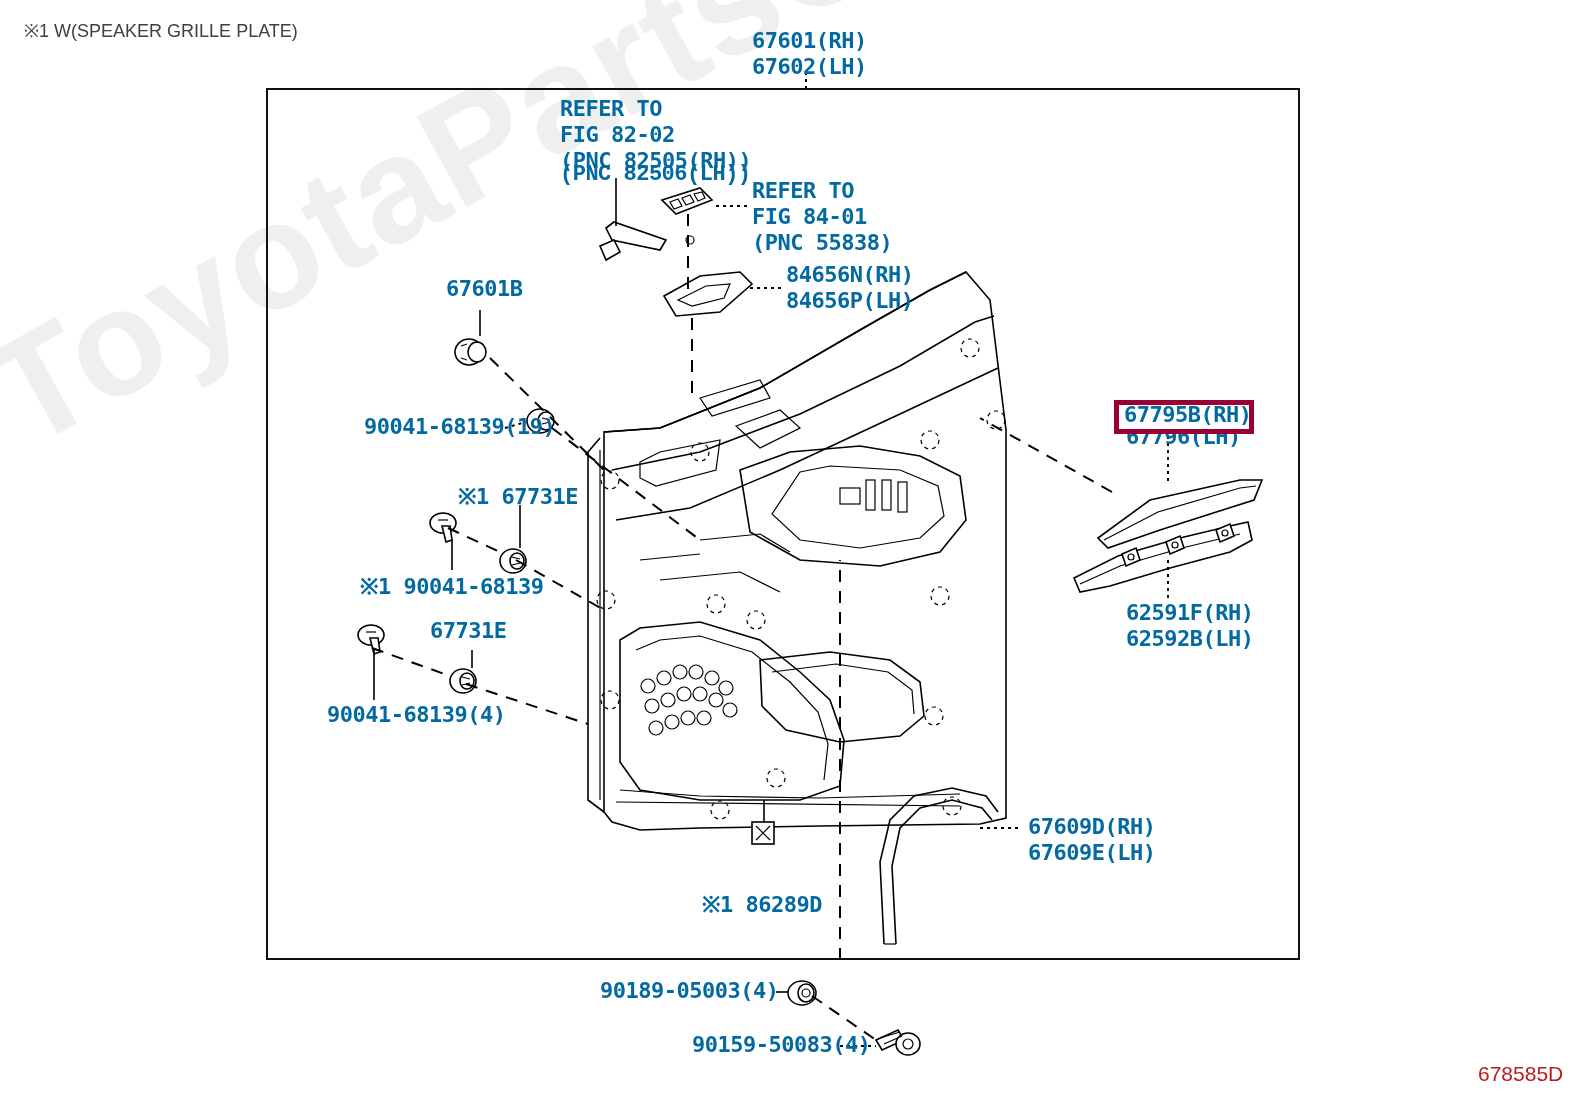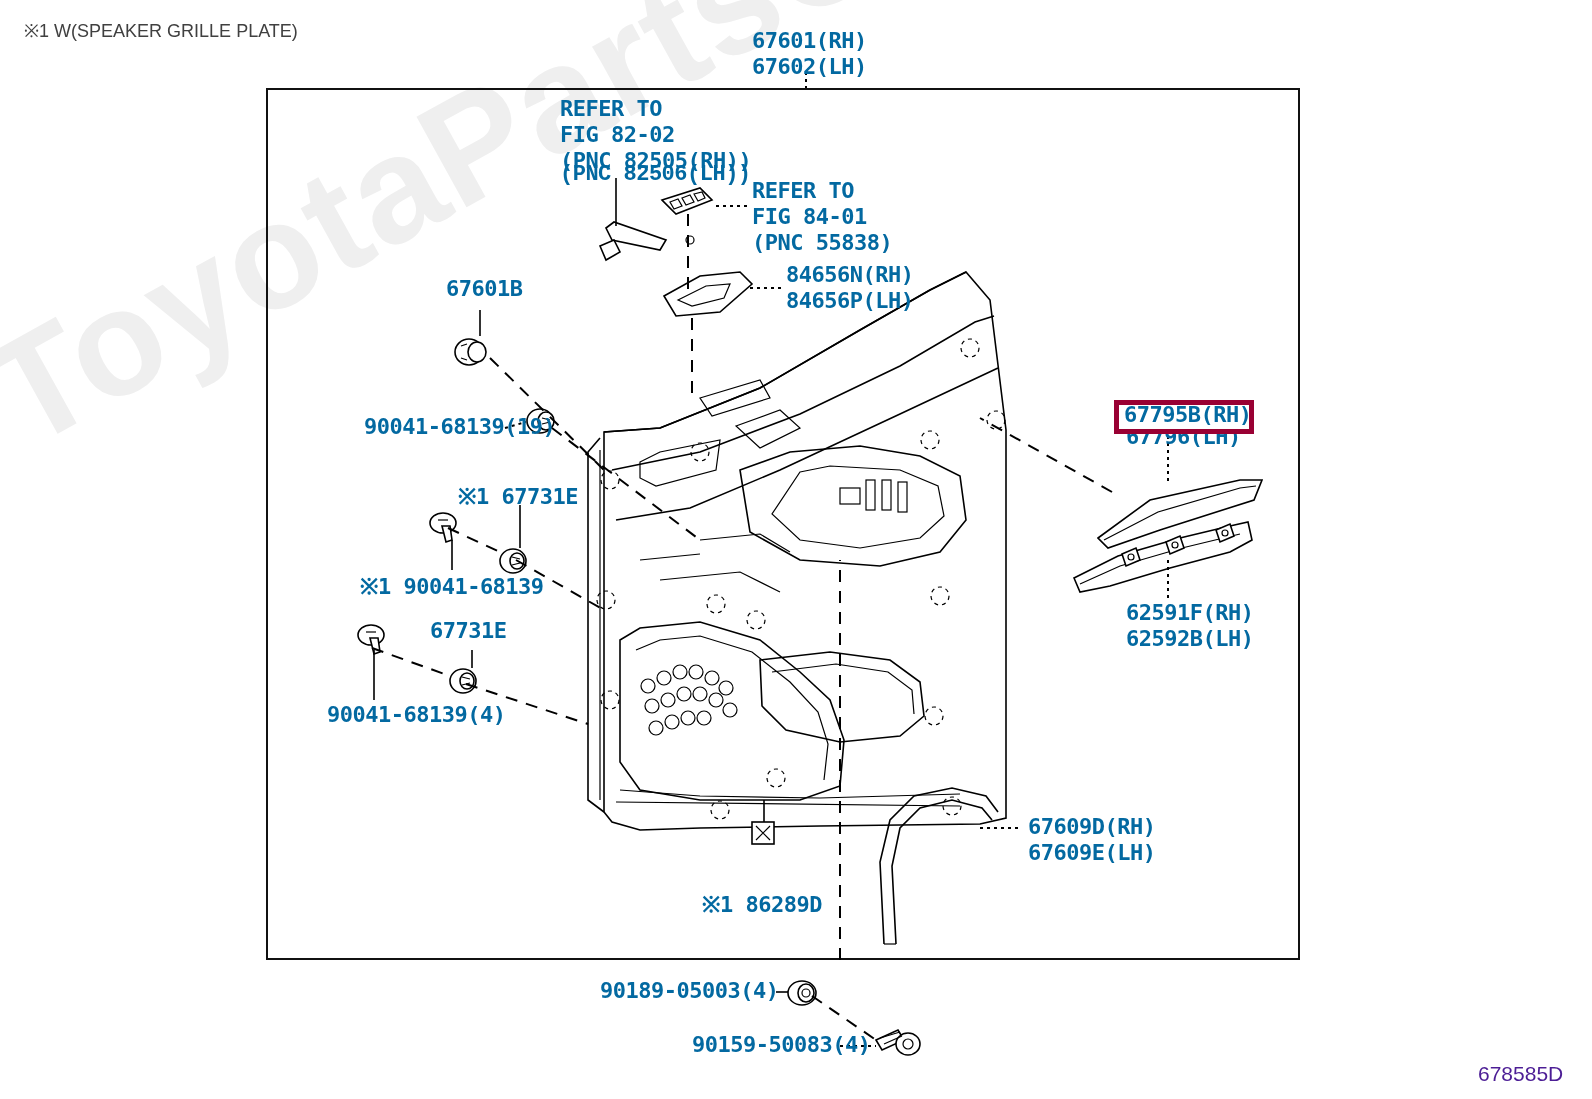--- a/index.html
+++ b/index.html
@@ -10,21 +10,21 @@
       color:#efefef;transform:rotate(-29deg);transform-origin:left top;
       white-space:nowrap;letter-spacing:2px;user-select:none;}
   .frame{position:absolute;left:266px;top:88px;width:1034px;height:872px;
          border:2px solid #111;box-sizing:border-box;}
   .lbl{position:absolute;font-family:"DejaVu Sans Mono",monospace;
        font-size:22px;font-weight:700;color:#0369a1;white-space:pre;line-height:26px;
        letter-spacing:-0.5px;}
   .note{position:absolute;font-family:"Liberation Sans",sans-serif;
         font-size:18px;color:#404040;white-space:nowrap;}
   .code{position:absolute;font-family:"Liberation Sans",sans-serif;
-        font-size:21px;color:#4c1d95;white-space:nowrap;}
+        font-size:21px;color:#b91c1c;white-space:nowrap;}
   .hl{position:absolute;border:5px solid #990033;background:#fff;box-sizing:border-box;}
   svg.art{position:absolute;left:0;top:0;width:1592px;height:1099px;
           pointer-events:none;overflow:visible;}
   .st{fill:none;stroke:#000;stroke-width:1.6;}
   .st2{fill:none;stroke:#000;stroke-width:1.2;}
   .dash{fill:none;stroke:#000;stroke-width:2;stroke-dasharray:12 9;}
   .dot{fill:none;stroke:#000;stroke-width:2;stroke-dasharray:3 4;}
   .thin{fill:none;stroke:#000;stroke-width:1.6;}
   .fillw{fill:#fff;stroke:#000;stroke-width:1.6;}
 </style>

